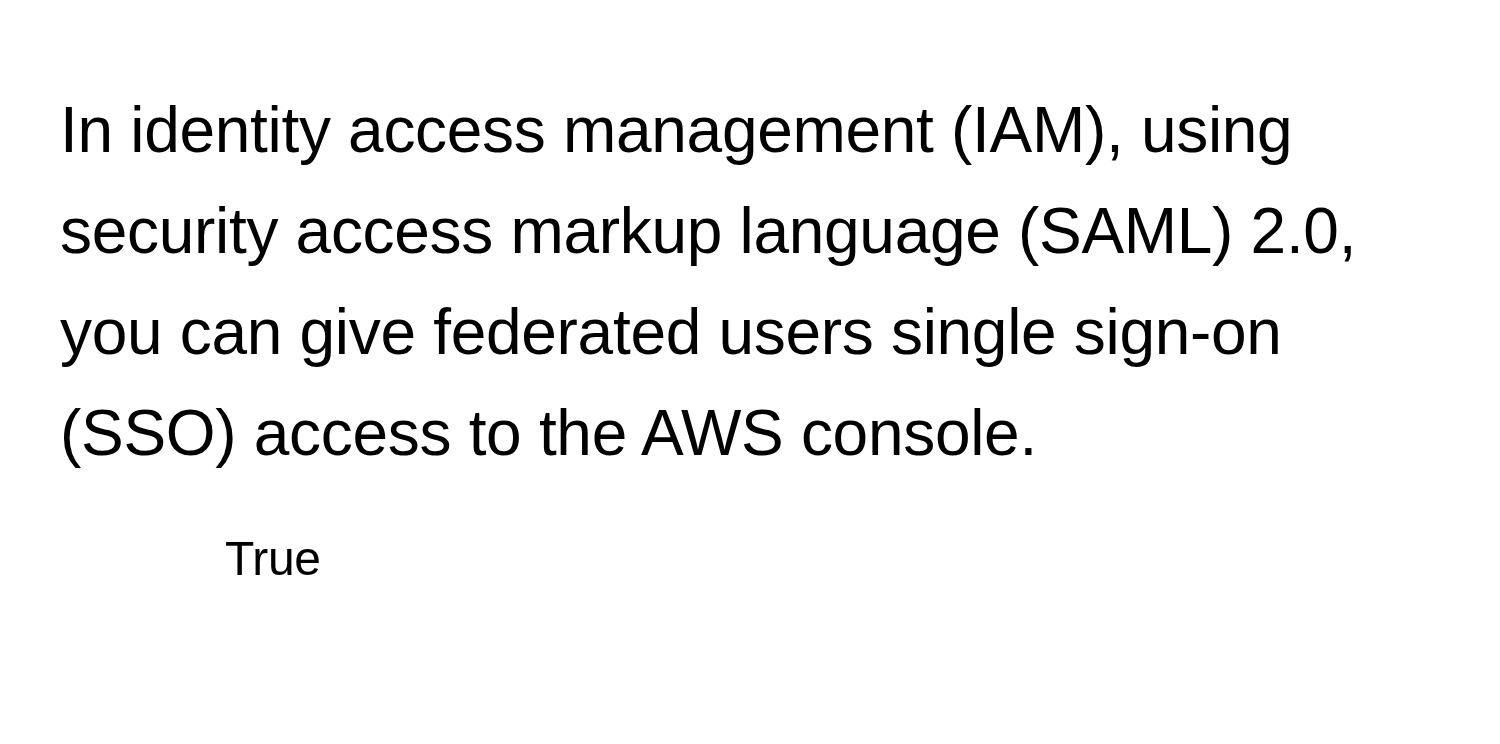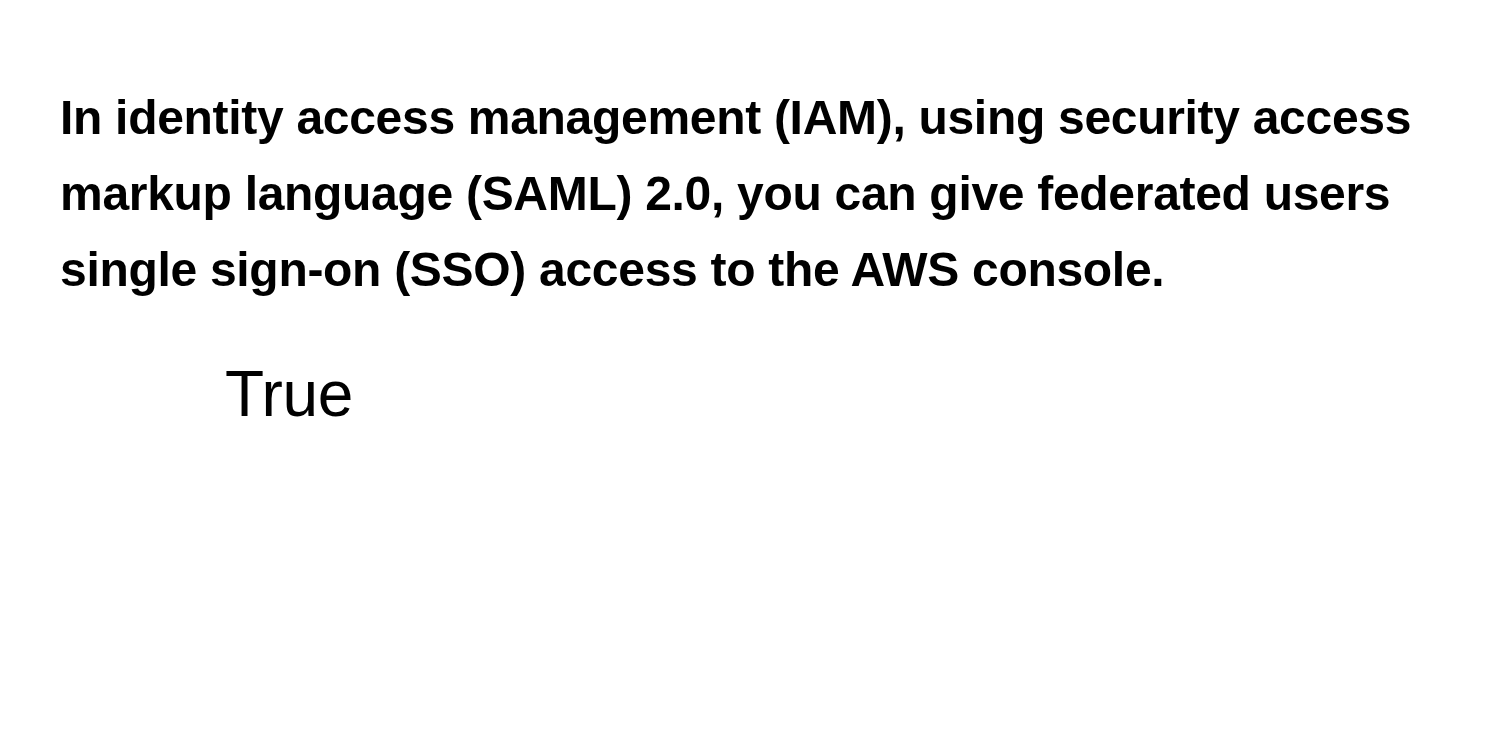--- a/index.html
+++ b/index.html
@@ -9,31 +9,31 @@
     }
     body {
       width: 1500px;
       height: 744px;
       background: #ffffff;
       font-family: -apple-system, BlinkMacSystemFont, "Segoe UI", Helvetica, Arial, sans-serif;
       color: #000000;
       padding: 80px 60px 0 60px;
     }
     .question-text {
-      font-size: 48px;
+      font-size: 64px;
       line-height: 1.58;
-      font-weight: 700;
+      font-weight: 400;
       letter-spacing: -0.3px;
       margin-bottom: 38px;
     }
     .options {
       padding-left: 165px;
     }
     .option {
-      font-size: 64px;
+      font-size: 48px;
       line-height: 1.55;
       font-weight: 400;
       letter-spacing: -0.3px;
       cursor: pointer;
     }
   </style>
 </head>
 <body>
 
 <div class="question-text">In identity access management (IAM), using security access markup language (SAML) 2.0, you can give federated users single sign-on (SSO) access to the AWS console.</div>

